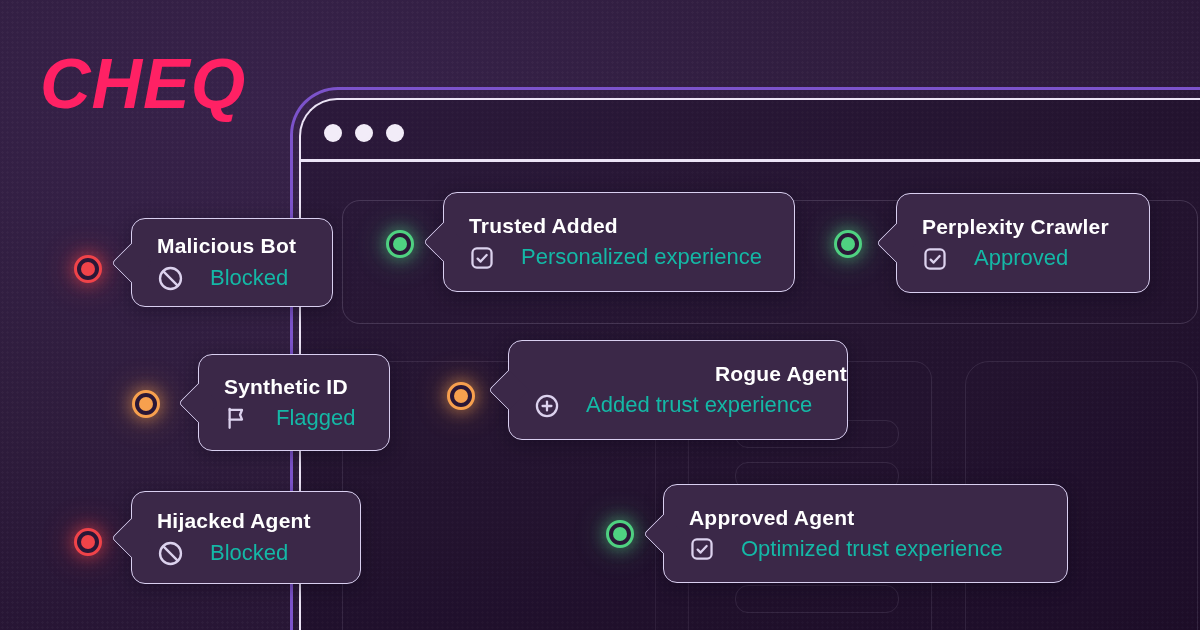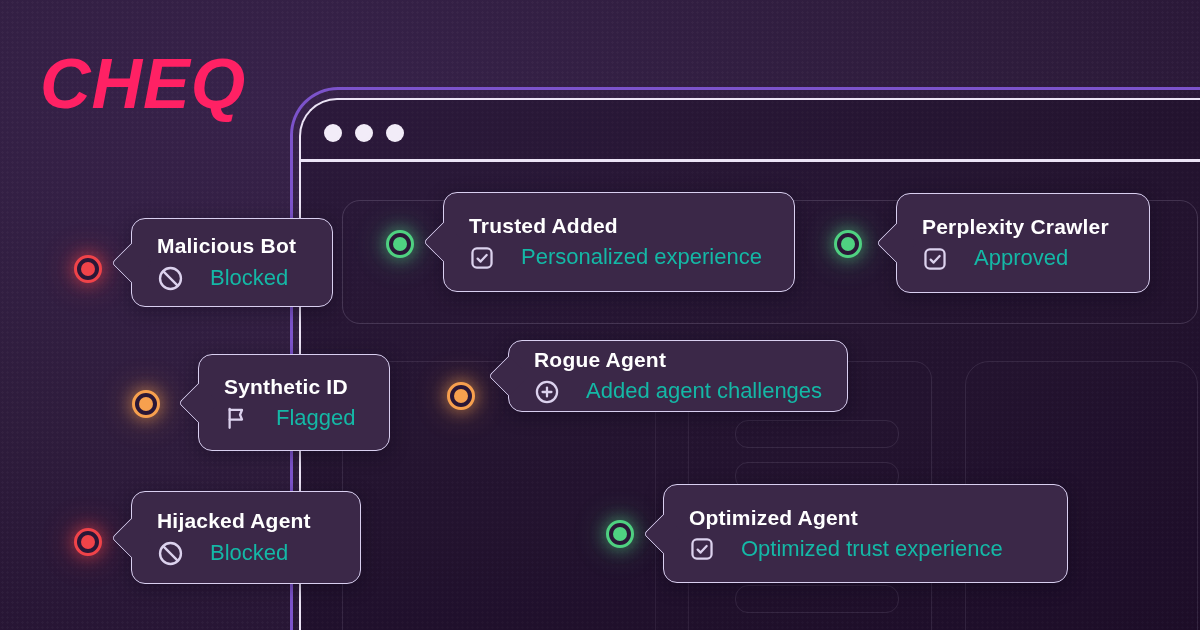--- a/index.html
+++ b/index.html
@@ -65,21 +65,21 @@
     border-bottom-left-radius:5px;
   }
   .co-title{position:relative;font-size:21px;font-weight:700;color:#ffffff;letter-spacing:.2px;line-height:1.2;}
   .co-status{position:relative;display:flex;align-items:center;gap:26px;font-size:22px;color:#14b8a6;line-height:1.2;}
   .co-status svg{flex:0 0 auto;color:#dcd2ee;}
   
   #co-malicious{left:131px;top:218px;width:202px;height:89px;}
   #co-trusted{left:443px;top:192px;width:352px;height:100px;}
   #co-perplexity{left:896px;top:193px;width:254px;height:100px;}
   #co-synthetic{left:198px;top:354px;width:192px;height:97px;}
-  #co-rogue{left:508px;top:340px;width:340px;height:72px;}
+  #co-rogue{left:508px;top:340px;width:340px;height:100px;text-align:right;}
   #co-hijacked{left:131px;top:491px;width:230px;height:93px;}
   #co-delegated{left:663px;top:484px;width:405px;height:99px;}
   
   .dot{
     position:absolute;width:28px;height:28px;border-radius:50%;
     box-sizing:border-box;border:3px solid;display:flex;
     align-items:center;justify-content:center;background:#2a1737;z-index:9;
   }
   .dot i{display:block;width:14px;height:14px;border-radius:50%;}
   .dot.red{border-color:#f04349;box-shadow:0 0 14px 3px rgba(240,67,73,.40),0 0 28px 9px rgba(240,67,73,.16);}
@@ -193,39 +193,39 @@
 
   <div class="callout" id="co-rogue">
     <div class="tail"></div>
     <div class="co-title">Rogue Agent</div>
     <div class="co-status">
       <svg width="26" height="26" viewBox="0 0 24 24" fill="none" stroke="currentColor" stroke-width="2.1" stroke-linecap="round">
           <circle cx="12" cy="12" r="9.3"></circle>
           <line x1="12" y1="7.9" x2="12" y2="16.1"></line>
           <line x1="7.9" y1="12" x2="16.1" y2="12"></line>
         </svg>
-      <span>Added agent challenges</span>
+      <span>Added trust experience</span>
     </div>
   </div>
 
   <div class="callout" id="co-hijacked">
     <div class="tail"></div>
     <div class="co-title">Hijacked Agent</div>
     <div class="co-status">
       <svg width="27" height="27" viewBox="0 0 24 24" fill="none" stroke="currentColor" stroke-width="2.1" stroke-linecap="round">
           <circle cx="12" cy="12" r="9.3"></circle>
           <line x1="5.7" y1="5.7" x2="18.3" y2="18.3"></line>
         </svg>
       <span>Blocked</span>
     </div>
   </div>
 
   <div class="callout" id="co-delegated">
     <div class="tail"></div>
-    <div class="co-title">Optimized Agent</div>
+    <div class="co-title">Approved Agent</div>
     <div class="co-status">
       <svg width="26" height="26" viewBox="0 0 24 24" fill="none" stroke="currentColor" stroke-width="2.1" stroke-linecap="round" stroke-linejoin="round">
           <rect x="3.2" y="3.2" width="17.6" height="17.6" rx="4"></rect>
           <path d="M8 12.6l2.7 2.7 5.6-6.1"></path>
         </svg>
       <span>Optimized trust experience</span>
     </div>
   </div>
 </div>
 

